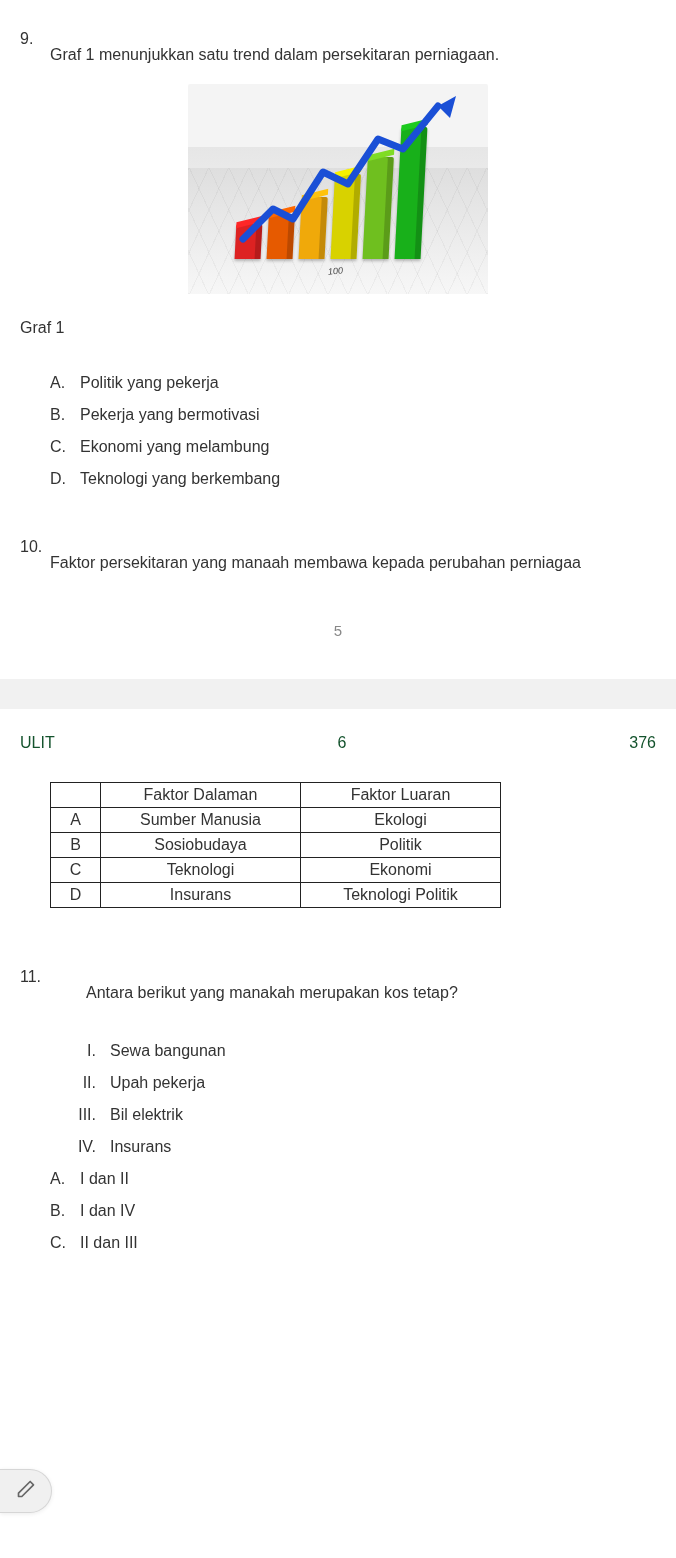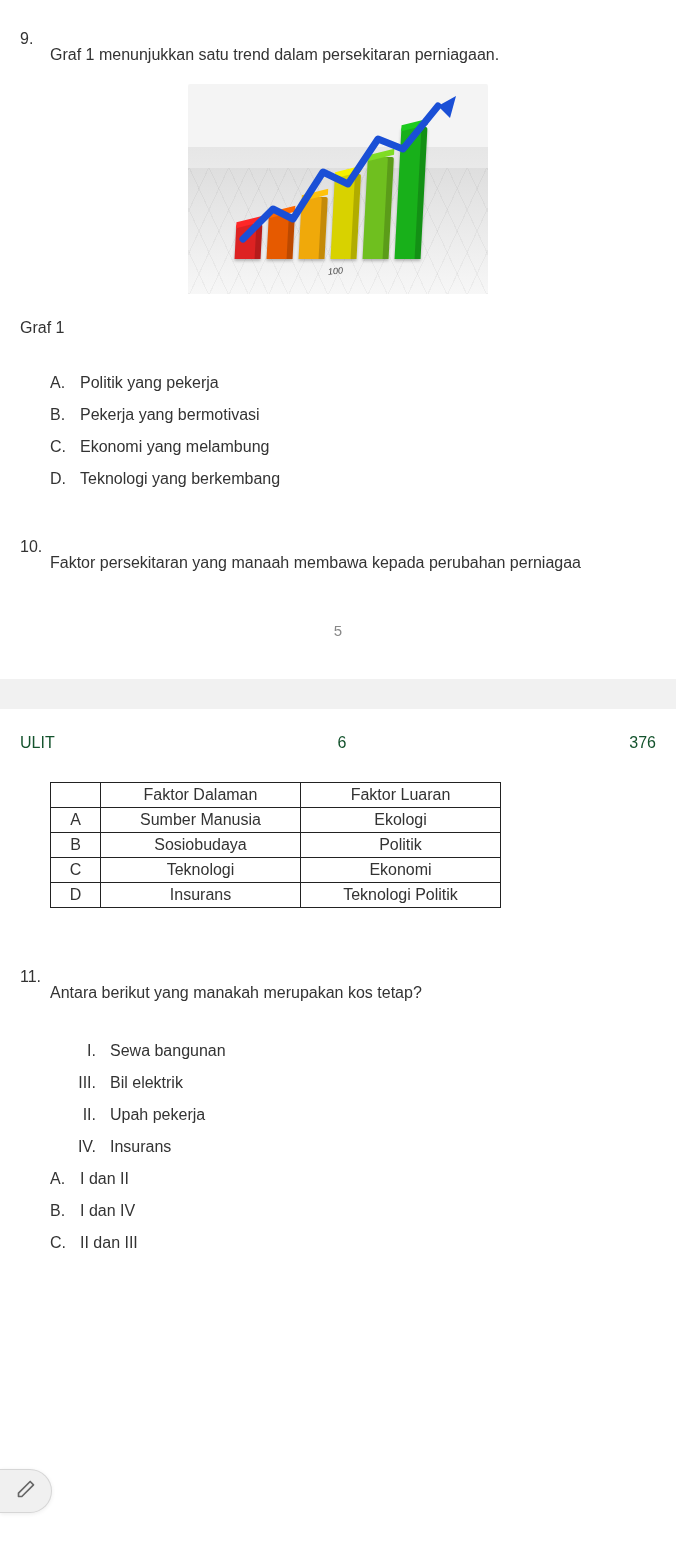--- a/index.html
+++ b/index.html
@@ -186,36 +186,36 @@
     </tr>
     <tr>
       <td>D</td>
       <td>Insurans</td>
       <td>Teknologi Politik</td>
     </tr>
   </tbody>
     </table>
 
   <div class="question-block">
-    <div class="q-row" style="margin-bottom:40px;">
+    <div class="q-row" style="margin-bottom:40px;gap:36px;">
       <span class="q-num">11.</span>
       <span class="q-text">Antara berikut yang manakah merupakan kos tetap?</span>
     </div>
 
     <div class="roman-row">
       <span class="roman">I.</span>
       <span>Sewa bangunan</span>
     </div>
     <div class="roman-row">
+      <span class="roman">II.</span>
+      <span>Upah pekerja</span>
+    </div>
+    <div class="roman-row">
       <span class="roman">III.</span>
       <span>Bil elektrik</span>
-    </div>
-    <div class="roman-row">
-      <span class="roman">II.</span>
-      <span>Upah pekerja</span>
     </div>
     <div class="roman-row" style="">
       <span class="roman">IV.</span>
       <span>Insurans</span>
     </div>
 
     <div class="ans-row">
       <span class="ans-letter">A.</span>
       <span>I dan II</span>
     </div>

